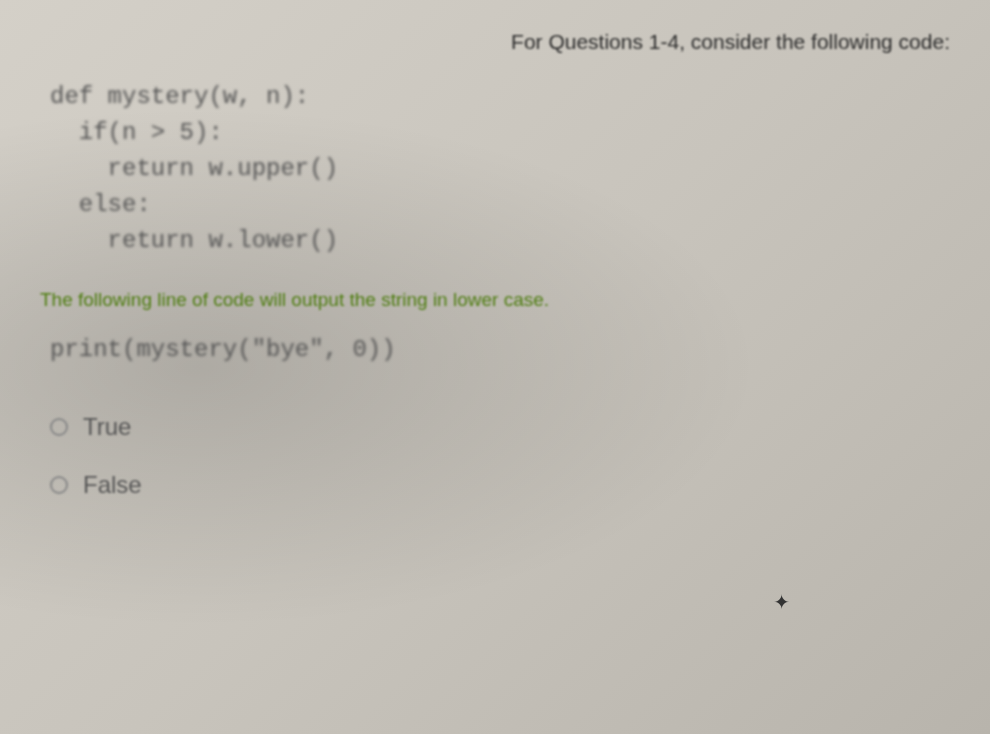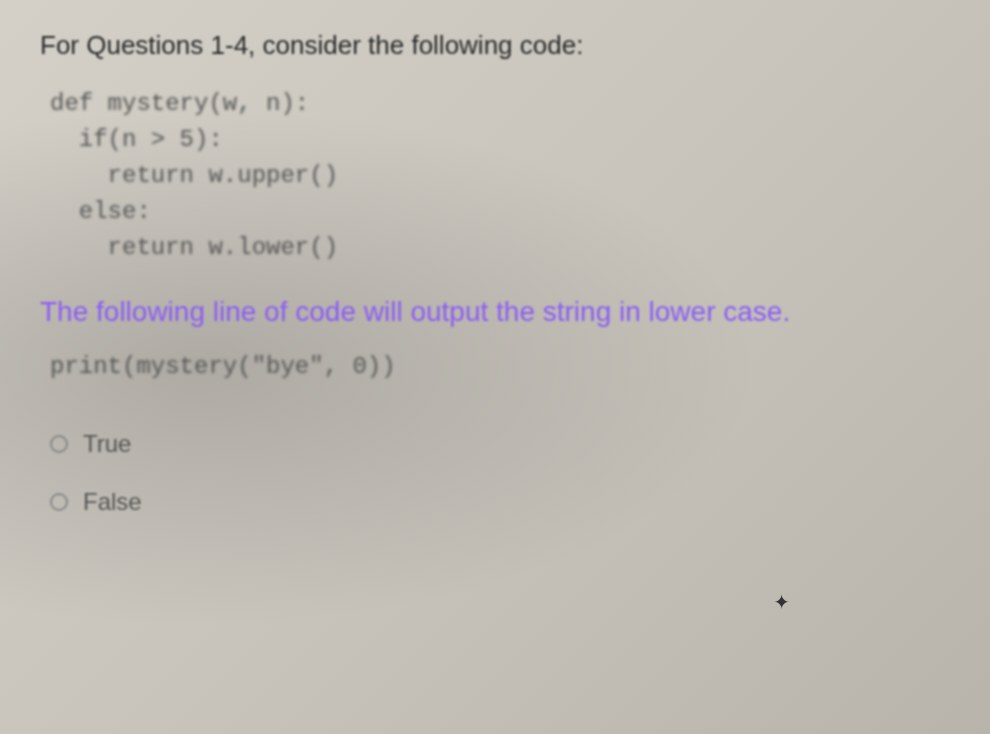--- a/index.html
+++ b/index.html
@@ -21,42 +21,43 @@
       content: '';
       position: absolute;
       top: 0;
       left: 0;
       right: 0;
       bottom: 0;
       background: radial-gradient(ellipse at 20% 50%, rgba(0,0,0,0.15) 0%, transparent 50%);
       pointer-events: none;
     }
     .heading {
-      font-size: 26px;
+      font-size: 21px;
       font-weight: 400;
       color: #2a2a2a;
       margin-bottom: 25px;
       filter: blur(0.8px);
+      text-align: right;
     }
     .code-block {
       font-family: 'Courier New', monospace;
       font-size: 24px;
       color: #555;
       line-height: 1.5;
       margin-bottom: 30px;
       padding-left: 10px;
       filter: blur(1.5px);
     }
     .code-line {
       white-space: pre;
     }
     .statement {
-      font-size: 28px;
+      font-size: 19px;
       font-weight: 400;
-      color: #8b5cf6;
+      color: #4d7c0f;
       margin-bottom: 25px;
       filter: blur(0.8px);
     }
     .code-line-single {
       font-family: 'Courier New', monospace;
       font-size: 24px;
       color: #555;
       margin-bottom: 50px;
       padding-left: 10px;
       filter: blur(1.5px);

